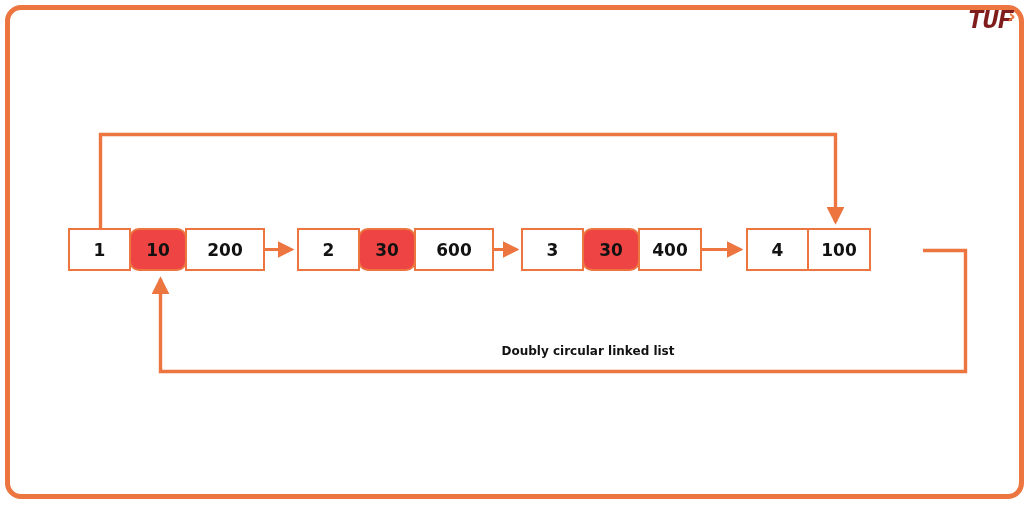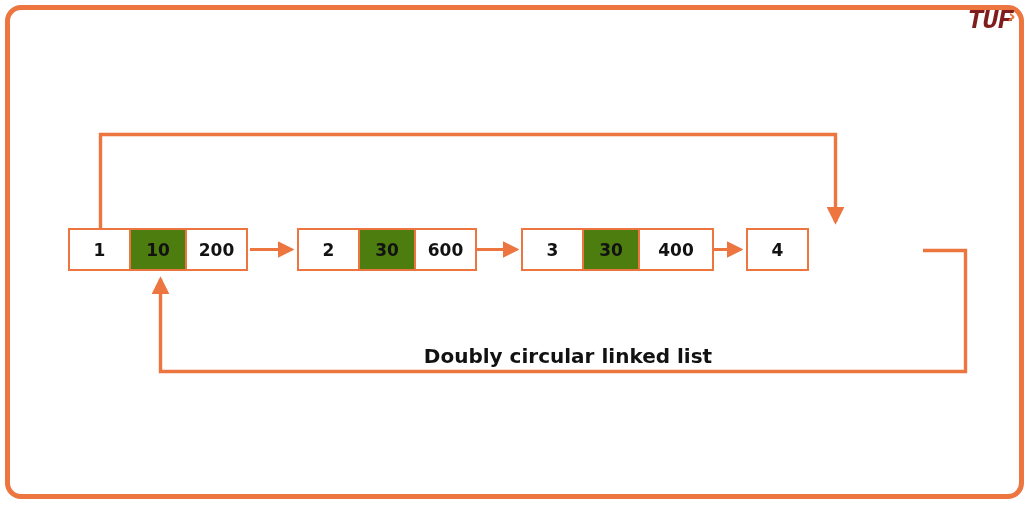--- a/index.html
+++ b/index.html
@@ -83,32 +83,33 @@
     display: flex;
     align-items: center;
     justify-content: center;
     font-family: "DejaVu Sans", sans-serif;
     font-weight: bold;
     font-size: 17px;
     color: #121212;
   }
   .cell + .cell { margin-left: -2px; }
   .cell.data   { width: 63px; }
-  .cell.val    { width: 58px; background: #4d7c0f; }
-  .cell.ptr    { width: 63px; }
-  .cell.ptr.wide { width: 76px; }
+  .cell.val    { width: 58px; background: #ef4444; border-radius: 10px; }
+  .cell.ptr    { width: 80px; }
+  .cell.ptr.wide { width: 64px; }
 
   .caption {
     position: absolute;
     font-family: "DejaVu Sans", sans-serif;
     font-weight: bold;
-    font-size: 20px;
+    font-size: 12px;
     color: #121212;
     white-space: nowrap;
     transform: translateX(-50%);
+    margin-left: 20px;
   }
 </style>
 </head>
 <body>
 
 <div id="canvas">
 
   <div id="frame"></div>
 
   <div id="logo">
@@ -151,17 +152,18 @@
   </div>
 
   <div class="node" style="left:521px; top:228px;">
     <div class="cell data">3</div>
     <div class="cell val">30</div>
     <div class="cell ptr wide">400</div>
   </div>
 
   <div class="node" style="left:746px; top:228px;">
     <div class="cell data">4</div>
+    <div class="cell ptr wide">100</div>
   </div>
 
   <div class="caption" style="left:568px; top:344px;">Doubly circular linked list</div>
 
 </div>
 
 </body></html>

